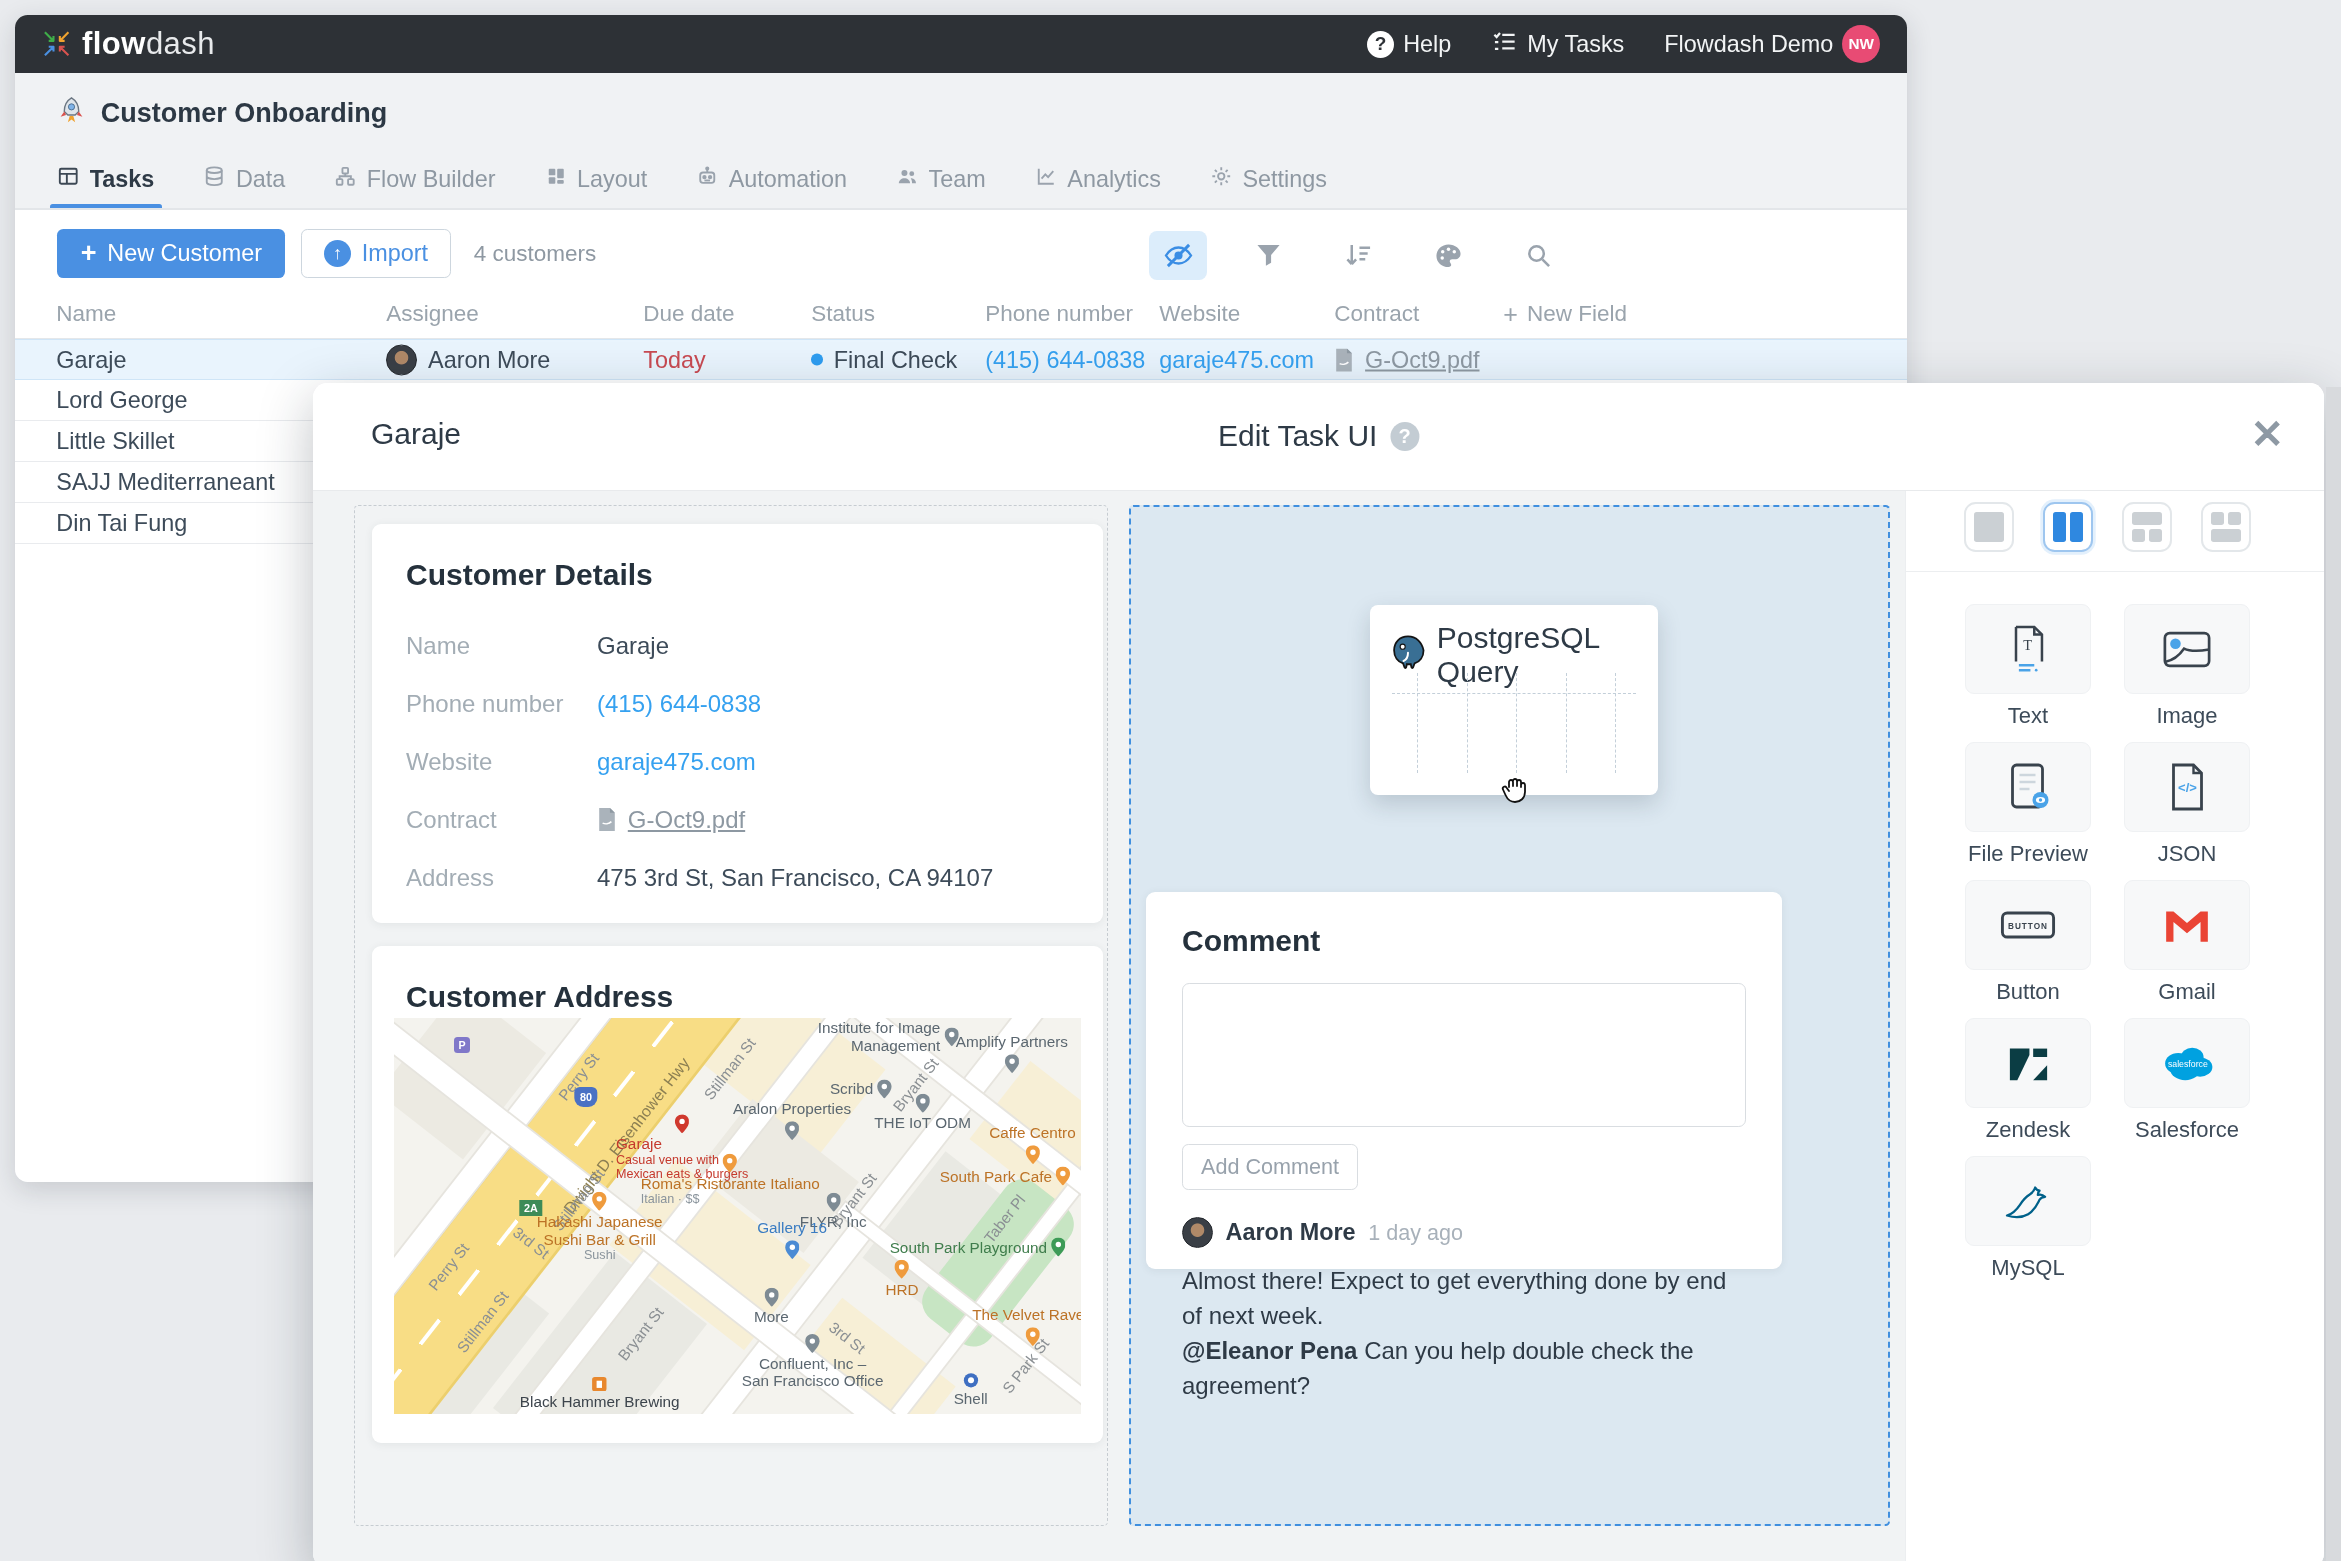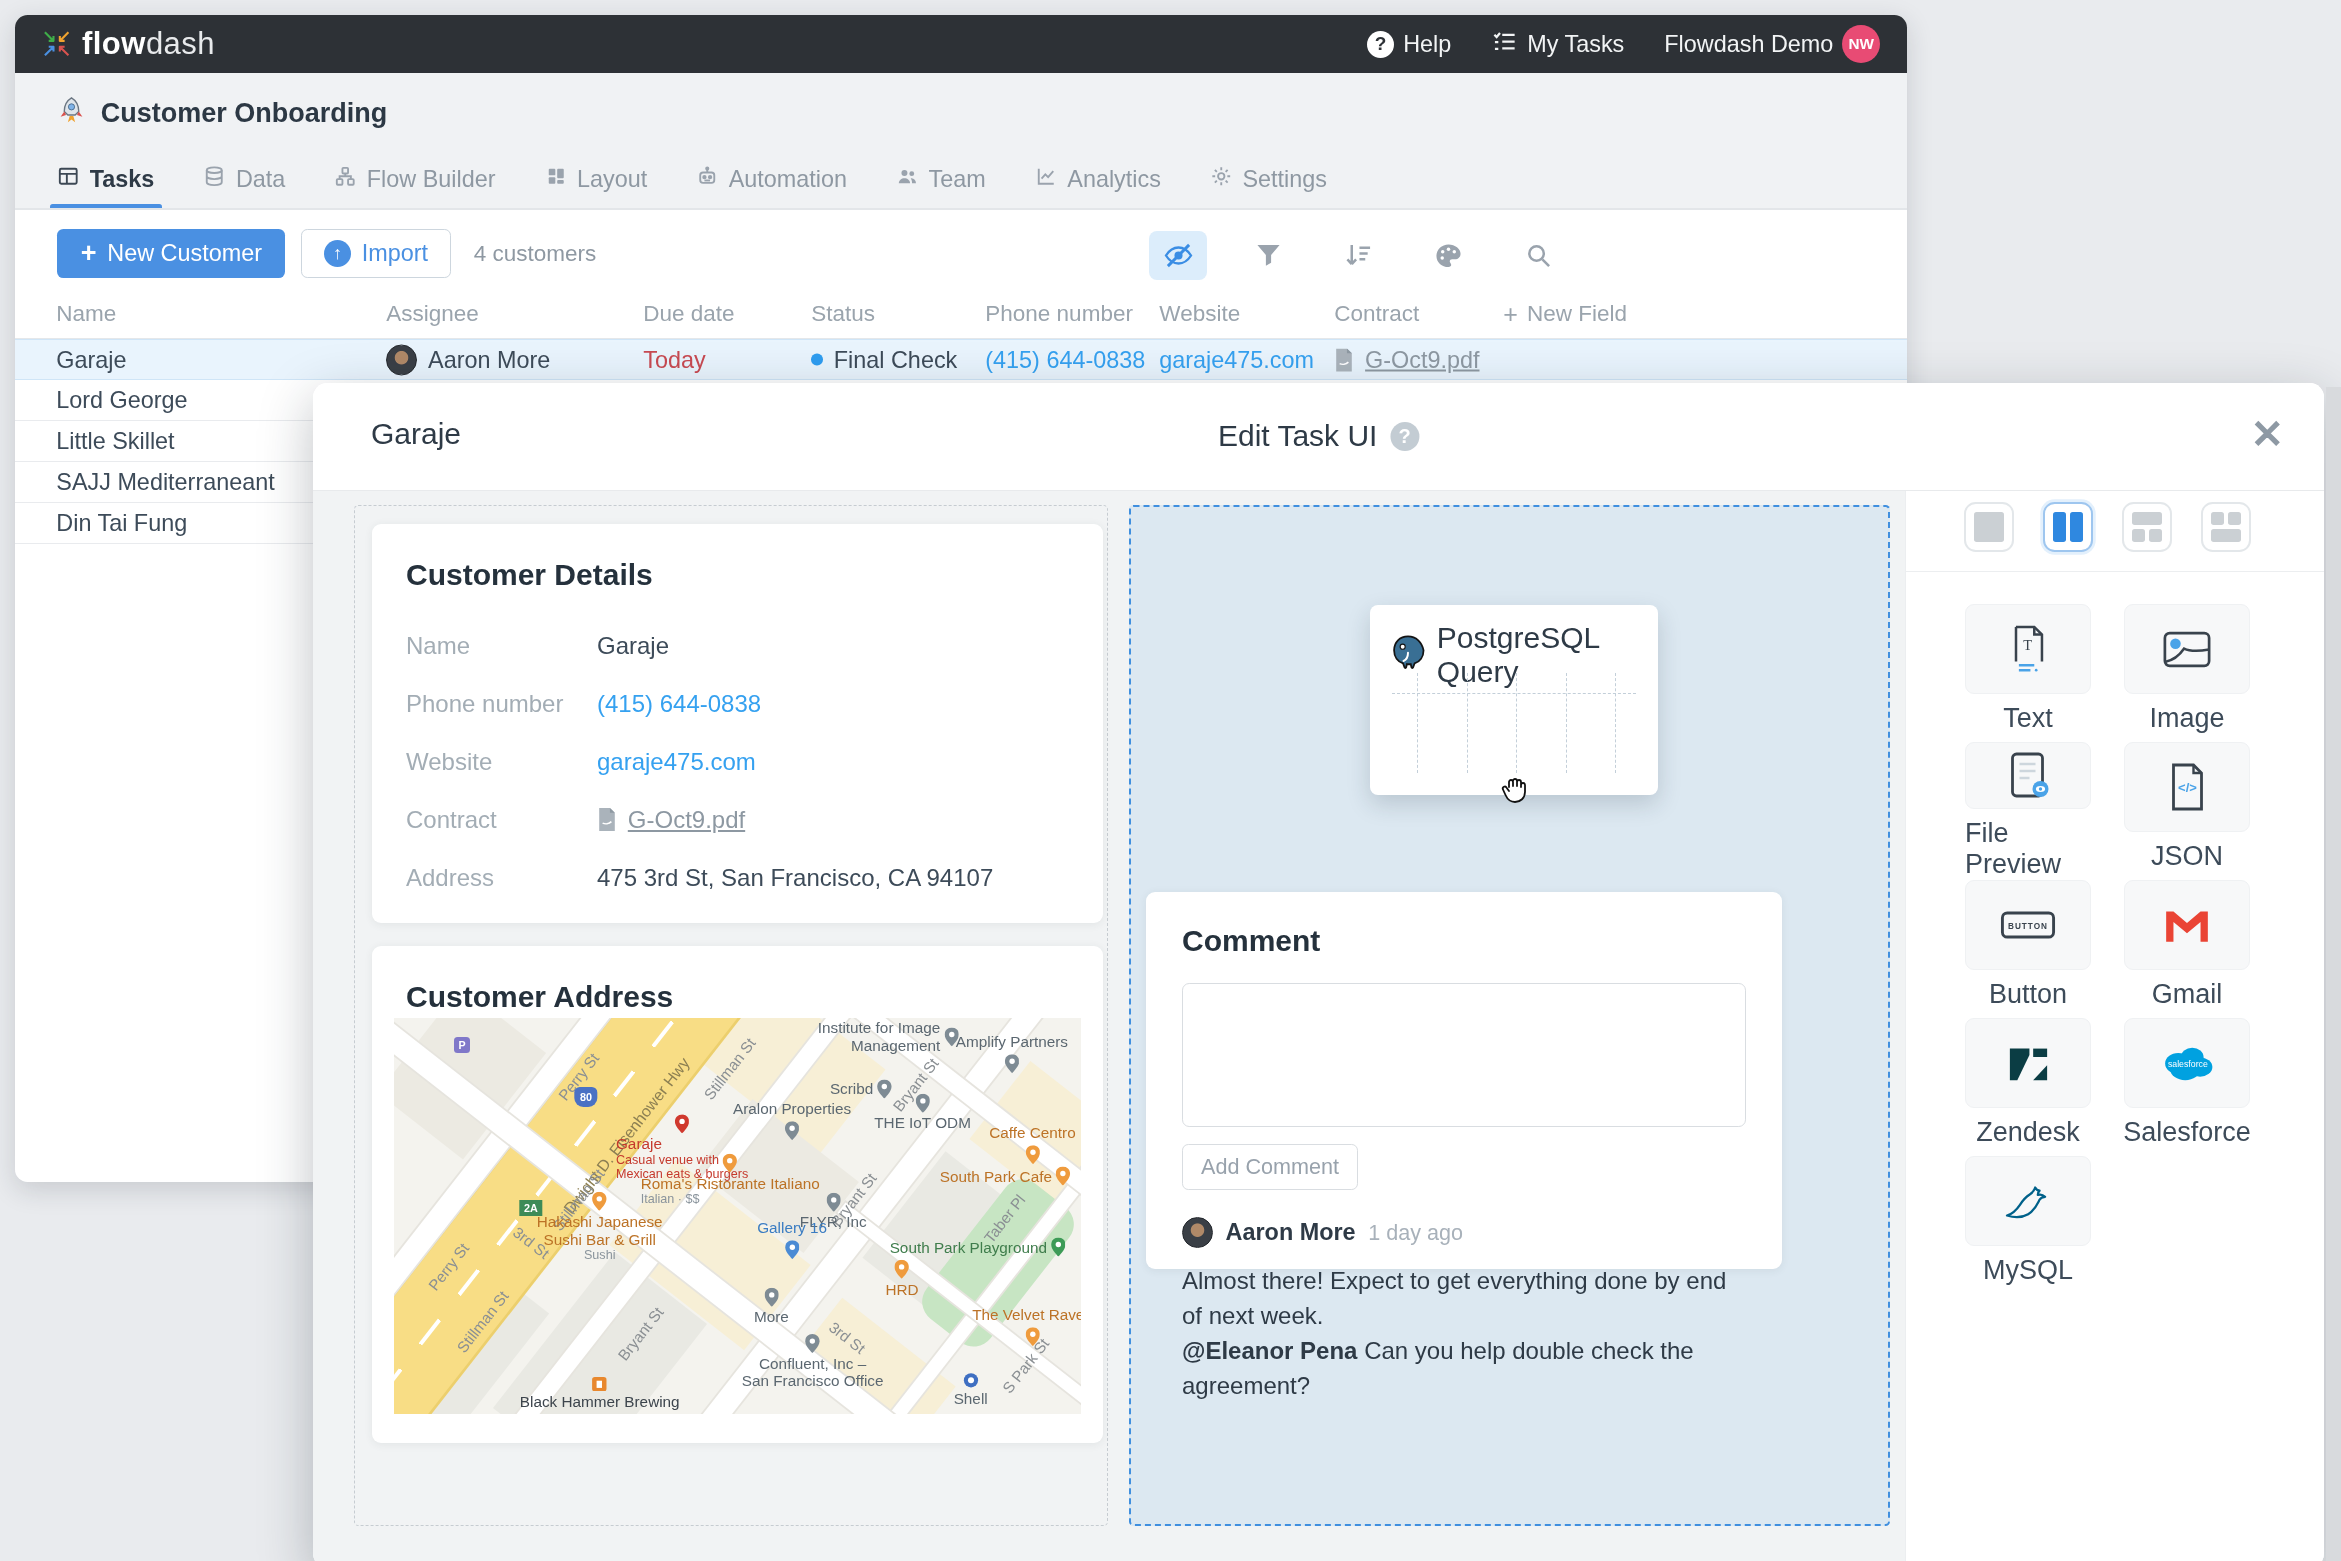--- a/index.html
+++ b/index.html
@@ -132,21 +132,21 @@
   .layout-btn { width:50px; height:50px; border:2.7px solid #e3e7ea; border-radius:11.7px; background:#fff; padding:8px; cursor:pointer; }
   .layout-btn.active { border-color:#9ec6ef; box-shadow:0 0 0 2.7px #e3f0fc; }
   .lb-inner { width:100%; height:100%; display:grid; gap:3.6px; }
   .lb-cell { background:#cbd0d4; border-radius:2.7px; }
   .layout-btn.active .lb-cell { background:#2f88e0; }
   .sidebar-divider { position:absolute; left:0; top:80px; width:100%; border-top:1.8px solid #eceef0; }
   .widget-grid { position:absolute; left:59px; top:113px; display:grid; grid-template-columns:126px 126px; column-gap:33px; }
   .widget { height:138px; display:flex; flex-direction:column; align-items:center; cursor:grab; }
   .widget-card { width:126px; height:90px; background:#f7f8f9; border:0.9px solid #eff1f3; border-radius:9px;
     display:flex; align-items:center; justify-content:center; }
-  .widget-label { margin-top:9px; font-size:27px; color:#3d4b59; }
+  .widget-label { margin-top:9px; font-size:22px; color:#3d4b59; }
 
   .scroll-strip { position:absolute; right:0; top:387px; width:16px; height:1174px; background:#d8dadd; }
 </style>
 </head>
 <body>
 
 <div class="stage">
 
   <div class="main-window">
     <div class="topbar">

